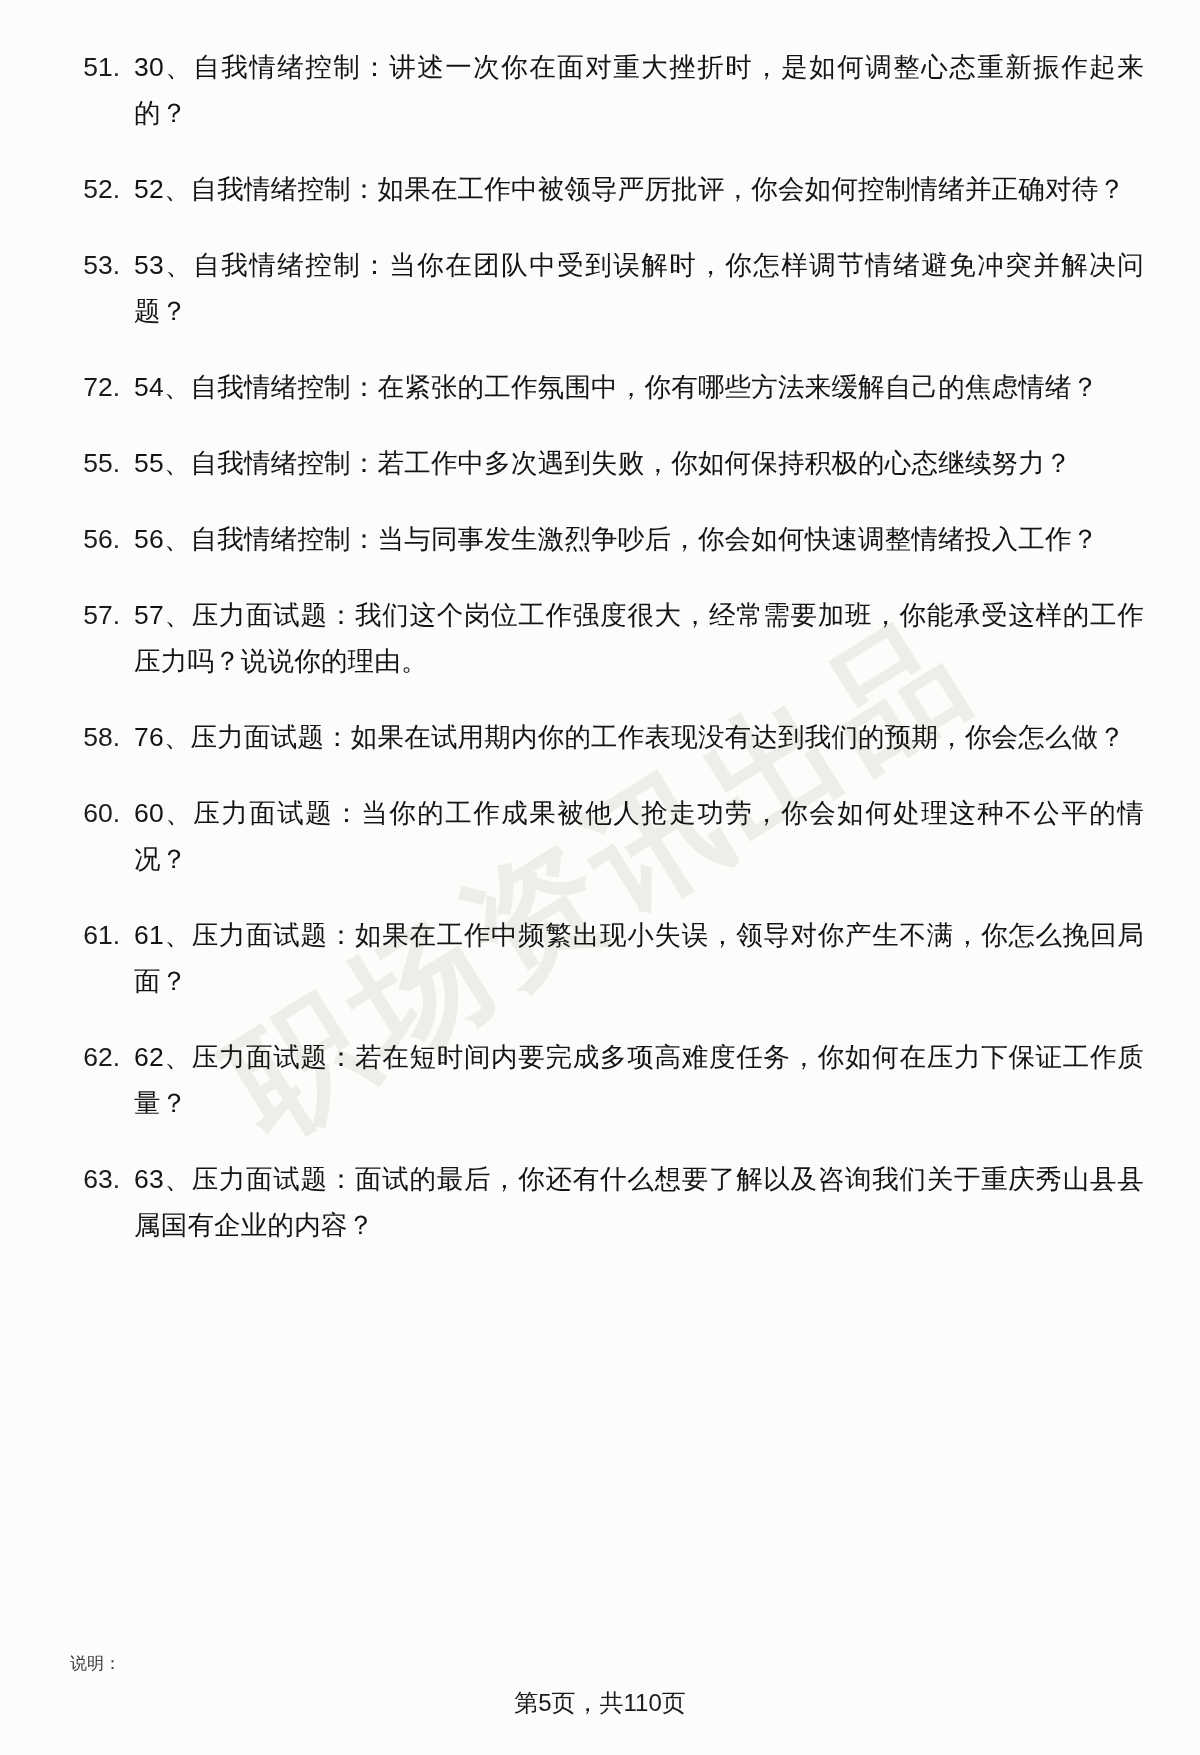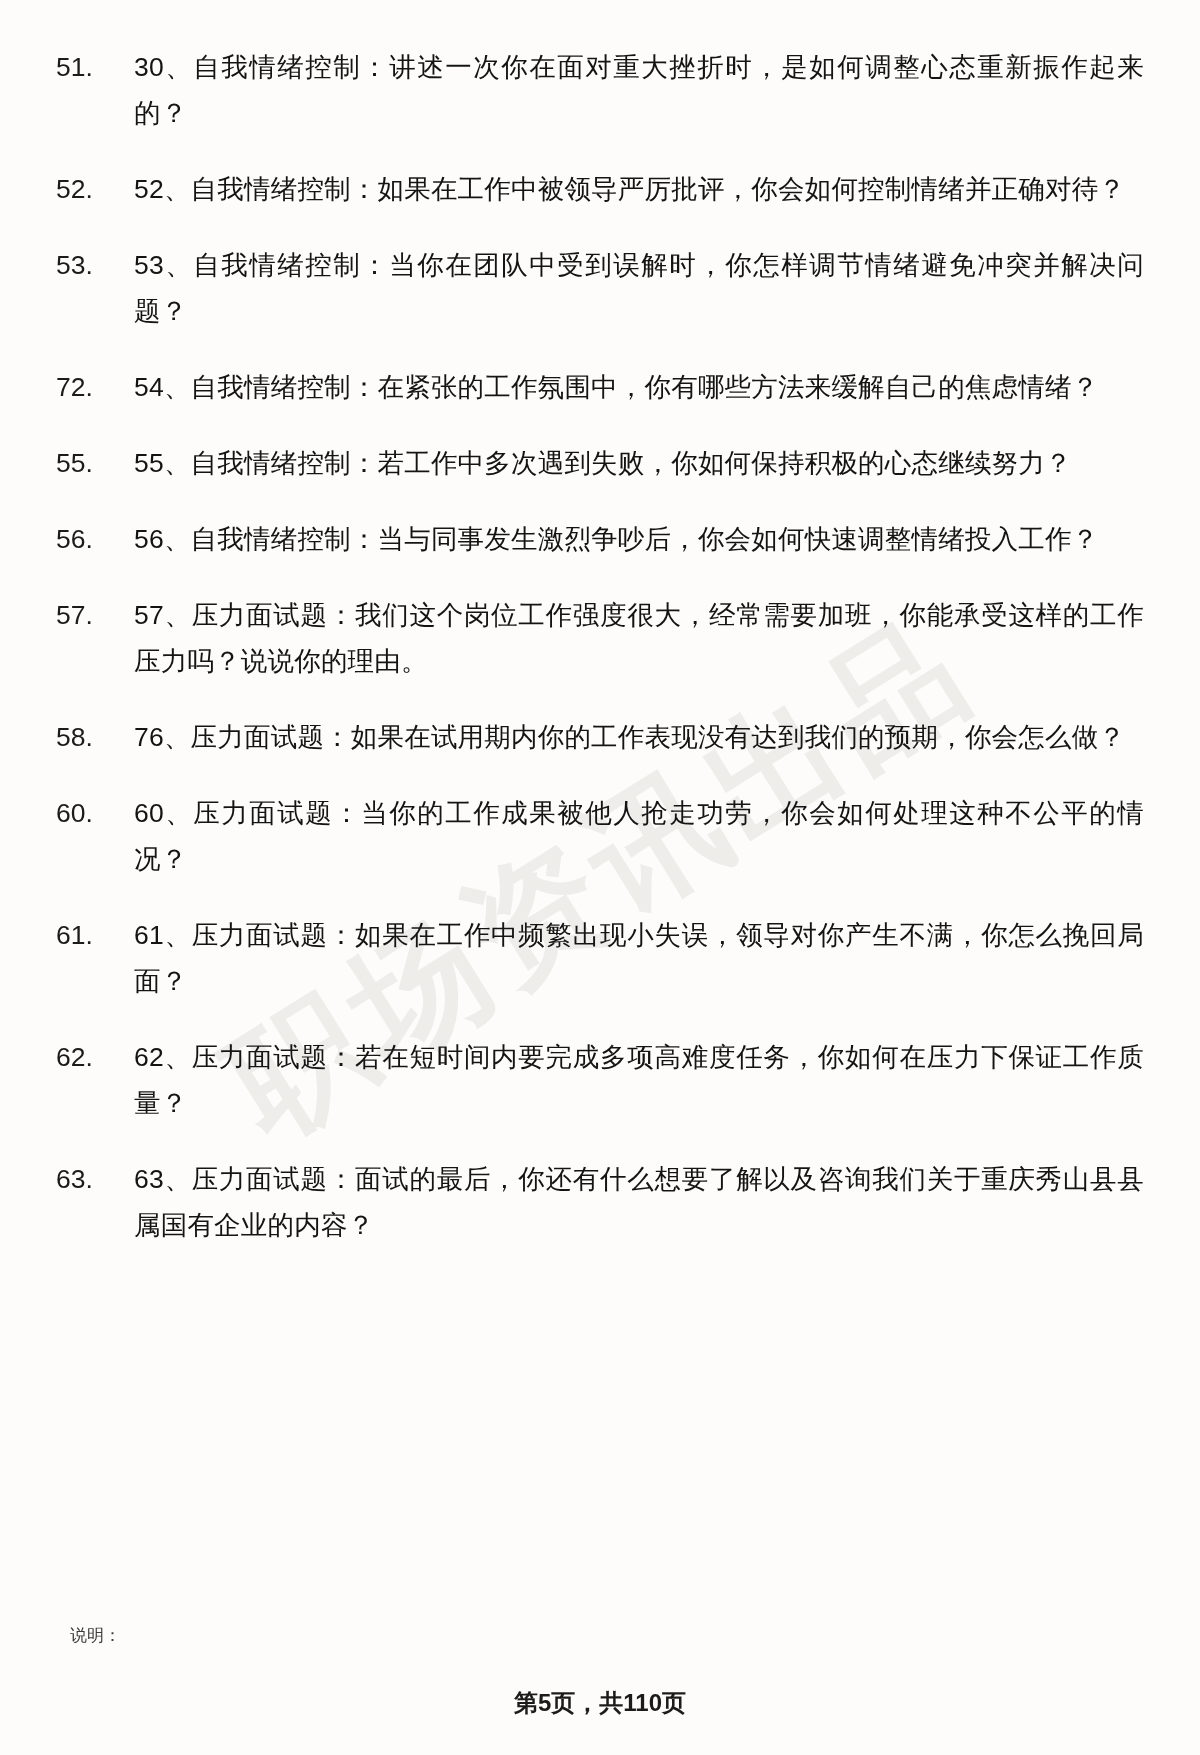--- a/index.html
+++ b/index.html
@@ -51,20 +51,21 @@
     padding: 0;
   }
   ol.qlist li {
     display: flex;
     align-items: flex-start;
     margin-bottom: 30px;
   }
   .num {
     width: 78px;
     flex: 0 0 78px;
+    text-align: right;
     padding-right: 14px;
     font-size: 26.5px;
     line-height: 46px;
     color: #1b1b1b;
     box-sizing: border-box;
   }
   .qtext {
     flex: 1 1 auto;
     font-size: 26.5px;
     line-height: 46px;
@@ -75,33 +76,32 @@
   .footer {
     position: absolute;
     left: 0;
     bottom: 0;
     width: 1200px;
     z-index: 2;
   }
   .note {
     position: absolute;
     left: 70px;
-    bottom: 108px;
+    bottom: 80px;
     font-size: 17px;
     color: #3a3a3a;
   }
   .pageno {
     position: absolute;
     left: 0;
     bottom: 36px;
     width: 1200px;
     text-align: center;
     font-size: 24px;
     color: #1b1b1b;
-    font-weight: bold;
   }
 </style>
 </head>
 <body>
 
 <div class="page">
 
   <div class="watermark">
     <span>职场资讯出品</span>
   </div>

